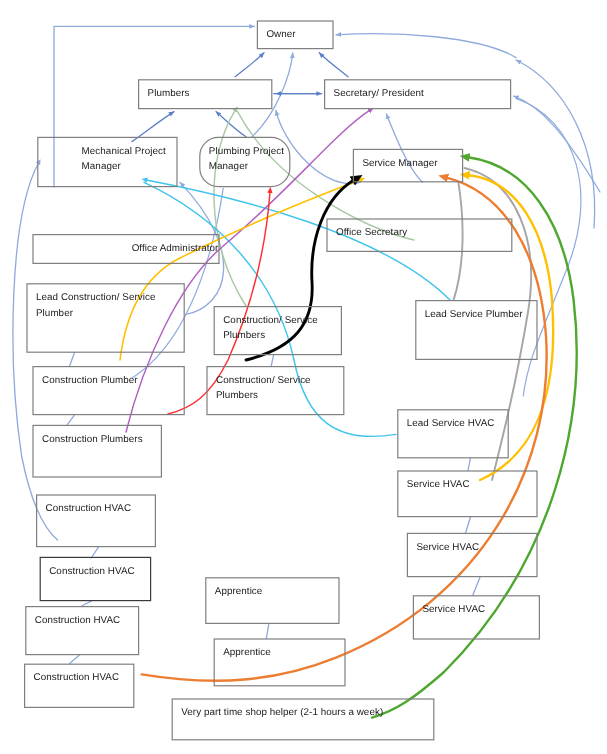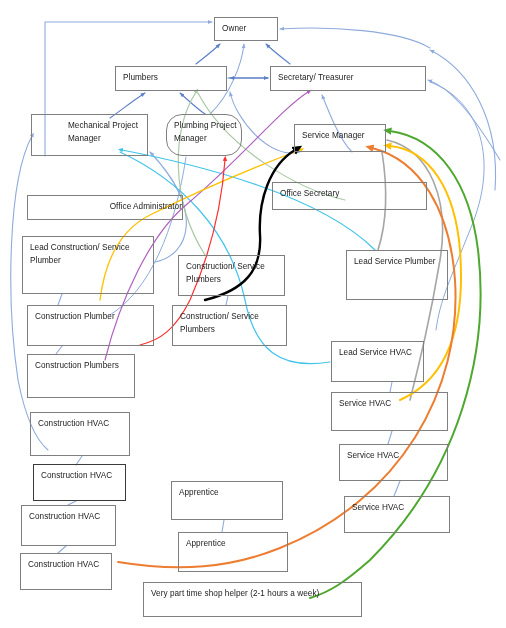--- a/index.html
+++ b/index.html
@@ -155,21 +155,21 @@
     </svg>
 
   <div id="nodes">
       <div class="node" style="left: 214px; top: 17px; width: 64px; height: 24px;">
         <span class="node-label">Owner</span>
       </div>
       <div class="node" style="left: 115px; top: 66px; width: 112px; height: 25px;">
         <span class="node-label">Plumbers</span>
       </div>
       <div class="node" style="left: 270px; top: 66px; width: 156px; height: 25px;">
-        <span class="node-label">Secretary/ Treasurer</span>
+        <span class="node-label">Secretary/ President</span>
       </div>
       <div class="node" style="left: 31px; top: 114px; width: 117px; height: 42px; padding-left: 36px;">
         <span class="node-label">Mechanical Project
 Manager</span>
       </div>
       <div class="node" style="left: 166px; top: 114px; width: 76px; height: 42px; border-radius: 16px;">
         <span class="node-label">Plumbing Project
 Manager</span>
       </div>
       <div class="node" style="left: 294px; top: 124px; width: 92px; height: 28px;">

